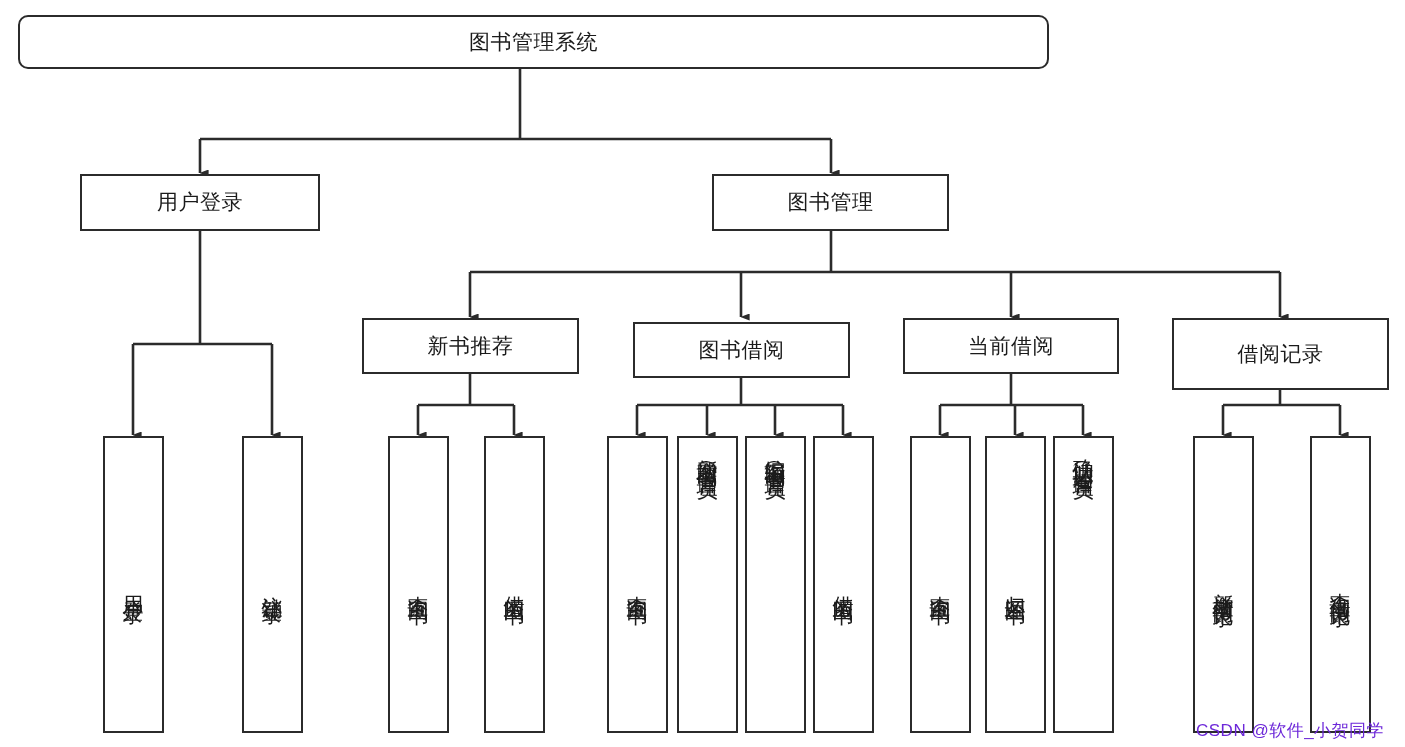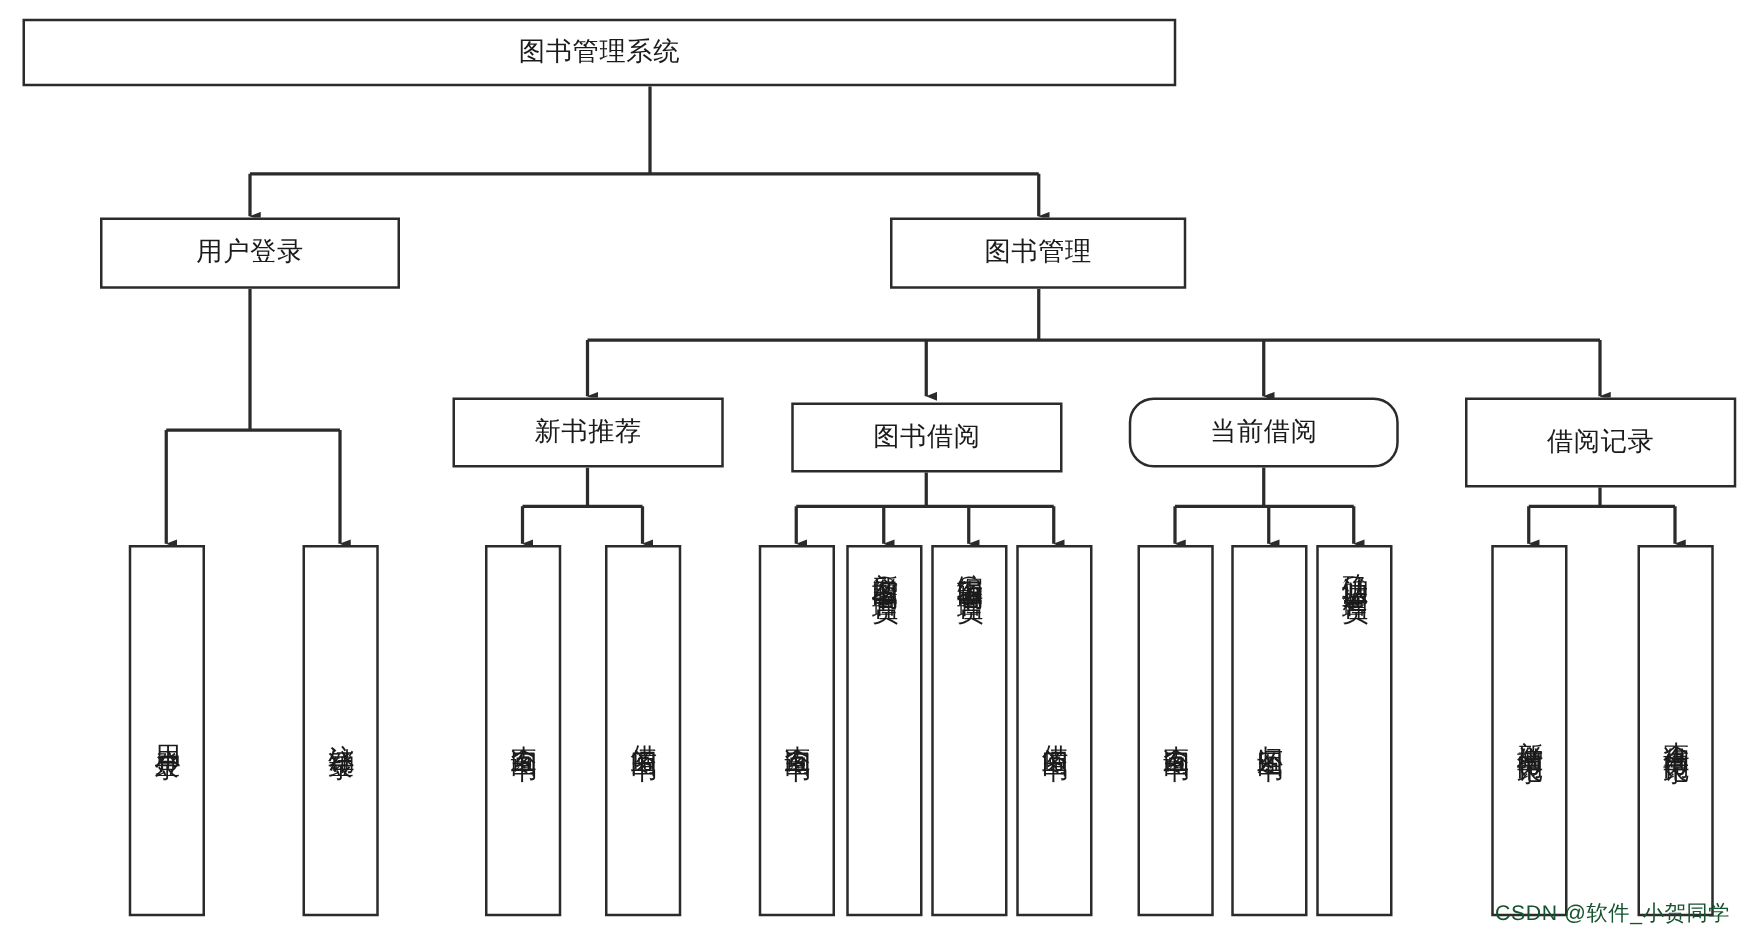--- a/index.html
+++ b/index.html
@@ -59,21 +59,21 @@
     font-size: 21px;
     line-height: 1;
     letter-spacing: 3px;
     white-space: nowrap;
   }
   .node.vertical.top-aligned {
     align-items: flex-start;
   }
   .watermark {
     position: absolute;
-    color: #14532d;
+    color: #6d28d9;
     font-size: 17px;
     white-space: nowrap;
     z-index: 3;
     letter-spacing: 0.5px;
     text-align: right;
   }
 </style>
 </head>
 <body>
 
@@ -115,38 +115,38 @@
         <line x1="940" y1="405" x2="940" y2="435" marker-end="url(#arrowhead)"></line>
         <line x1="1015" y1="405" x2="1015" y2="435" marker-end="url(#arrowhead)"></line>
         <line x1="1083" y1="405" x2="1083" y2="435" marker-end="url(#arrowhead)"></line>
         <line x1="1280" y1="374" x2="1280" y2="405"></line>
         <line x1="1223" y1="405" x2="1340" y2="405"></line>
         <line x1="1223" y1="405" x2="1223" y2="435" marker-end="url(#arrowhead)"></line>
         <line x1="1340" y1="405" x2="1340" y2="435" marker-end="url(#arrowhead)"></line>
       </g>
   </svg>
 
-  <div class="node horizontal" style="left: 18px; top: 15px; width: 923px; height: 54px;">
+  <div class="node horizontal" style="left: 18px; top: 15px; width: 1031px; height: 54px; border-radius: 10px;">
     <span class="label">图书管理系统</span>
   </div>
 
   <div class="node horizontal" style="left: 80px; top: 174px; width: 240px; height: 57px;">
     <span class="label">用户登录</span>
   </div>
   <div class="node horizontal" style="left: 712px; top: 174px; width: 237px; height: 57px;">
     <span class="label">图书管理</span>
   </div>
 
   <div class="node horizontal" style="left: 362px; top: 318px; width: 217px; height: 56px;">
     <span class="label">新书推荐</span>
   </div>
   <div class="node horizontal" style="left: 633px; top: 322px; width: 217px; height: 56px;">
     <span class="label">图书借阅</span>
   </div>
-  <div class="node horizontal" style="left: 903px; top: 318px; width: 216px; height: 56px; border-radius: 20px;">
+  <div class="node horizontal" style="left: 903px; top: 318px; width: 216px; height: 56px;">
     <span class="label">当前借阅</span>
   </div>
   <div class="node horizontal" style="left: 1172px; top: 318px; width: 217px; height: 72px;">
     <span class="label">借阅记录</span>
   </div>
 
   <div class="node vertical" style="left: 103px; top: 436px; width: 61px; height: 297px;">
     <span class="label">用户登录</span>
   </div>
   <div class="node vertical" style="left: 242px; top: 436px; width: 61px; height: 297px;">

